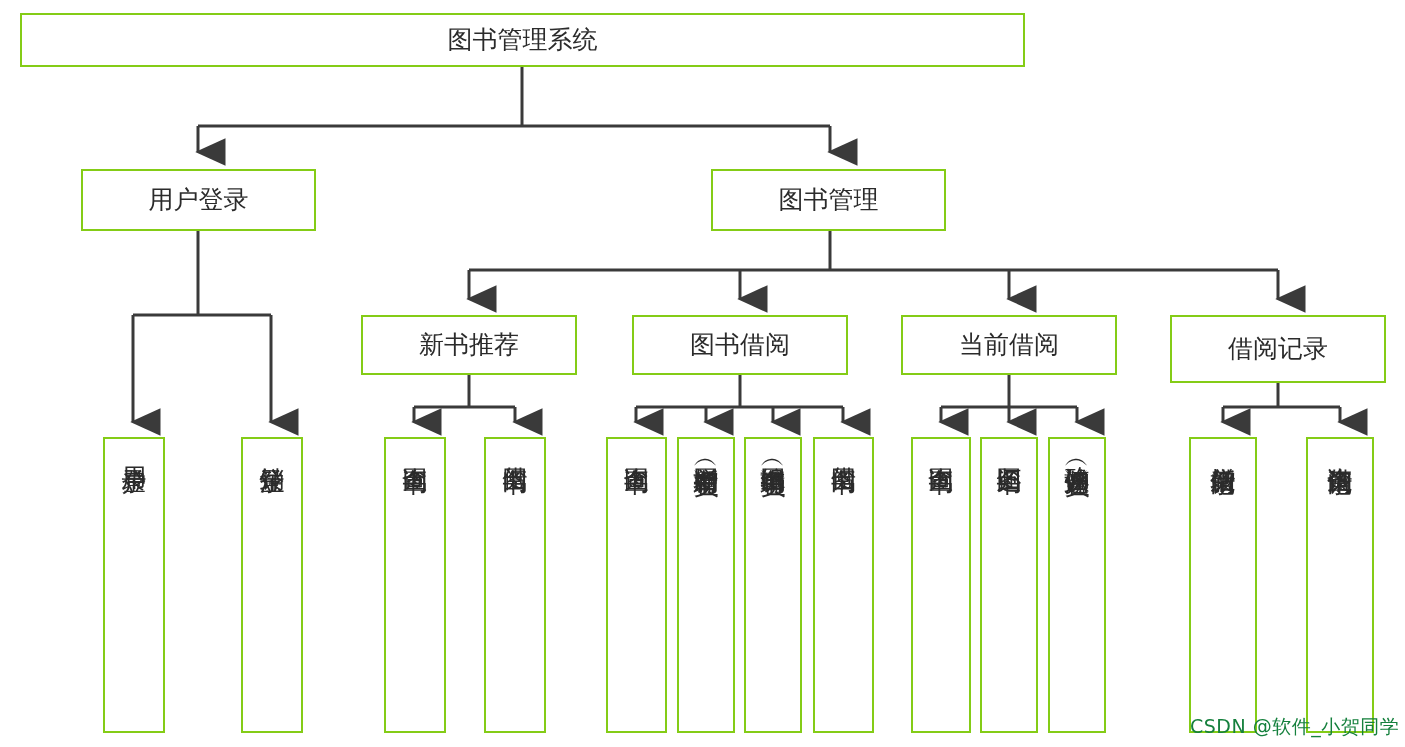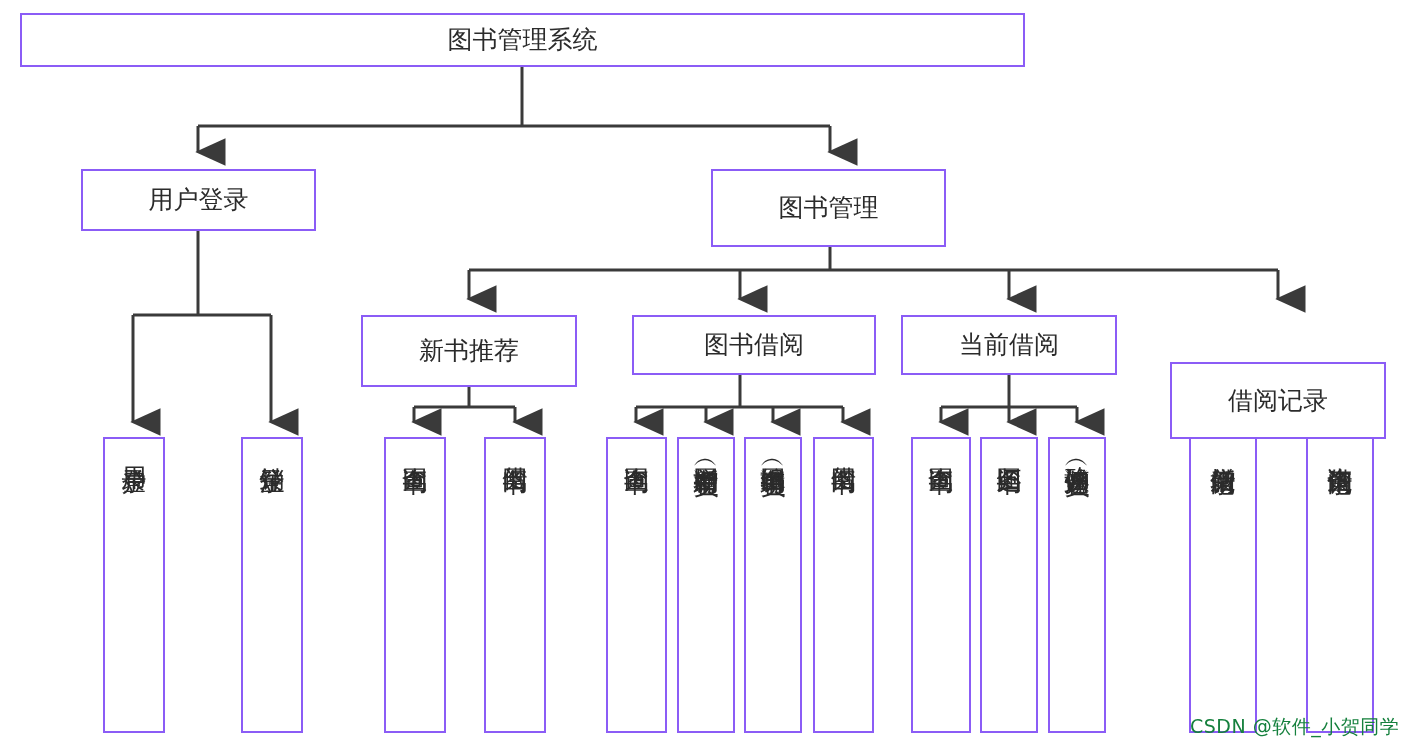--- a/index.html
+++ b/index.html
@@ -22,21 +22,21 @@
     position: absolute;
     left: 0;
     top: 0;
     width: 1405px;
     height: 747px;
     pointer-events: none;
   }
   .node {
     position: absolute;
     box-sizing: border-box;
-    border: 2px solid #8b5cf6;
+    border: 2px solid #84cc16;
     background: #ffffff;
     display: flex;
     align-items: center;
     justify-content: center;
     color: #2b2b2b;
     z-index: 2;
   }
   .node .label {
     display: block;
     text-align: center;
@@ -126,34 +126,34 @@
     </g>
   </svg>
 
   <div class="node root" style="left:20px; top:13px; width:1005px; height:54px;">
     <span class="label">图书管理系统</span>
   </div>
 
   <div class="node h" style="left:81px; top:169px; width:235px; height:62px;">
     <span class="label">用户登录</span>
   </div>
-  <div class="node h" style="left:711px; top:169px; width:235px; height:78px;font-family:Liberation Serif, serif;">
+  <div class="node h" style="left:711px; top:169px; width:235px; height:62px;font-family:Liberation Serif, serif;">
     <span class="label">图书管理</span>
   </div>
 
-  <div class="node h" style="left:361px; top:315px; width:216px; height:72px;">
+  <div class="node h" style="left:361px; top:315px; width:216px; height:60px;">
     <span class="label">新书推荐</span>
   </div>
-  <div class="node h" style="left:632px; top:315px; width:244px; height:60px;">
+  <div class="node h" style="left:632px; top:315px; width:216px; height:60px;">
     <span class="label">图书借阅</span>
   </div>
   <div class="node h" style="left:901px; top:315px; width:216px; height:60px;align-items:center;">
     <span class="label">当前借阅</span>
   </div>
-  <div class="node h" style="left:1170px; top:315px; width:216px; height:77px;margin-top:47px;">
+  <div class="node h" style="left:1170px; top:315px; width:216px; height:68px;">
     <span class="label">借阅记录</span>
   </div>
 
   <div class="node v" style="left:103px; top:437px; width:62px; height:296px;">
     <span class="label">用户登录</span>
   </div>
   <div class="node v" style="left:241px; top:437px; width:62px; height:296px;">
     <span class="label">注销登录</span>
   </div>
 

